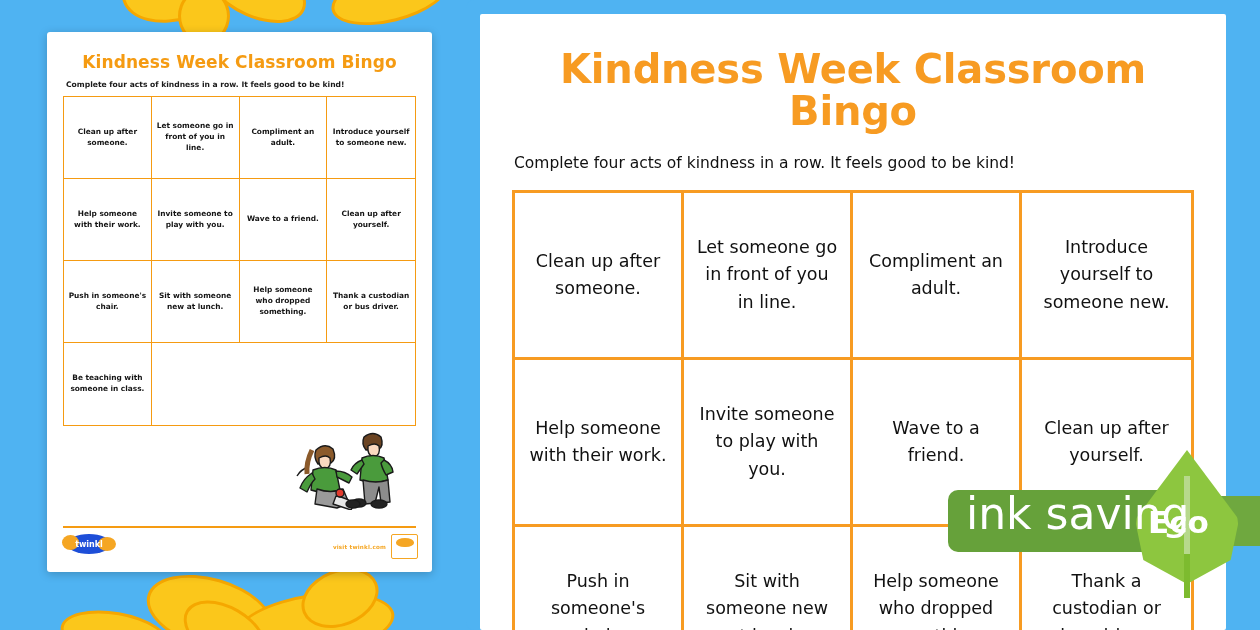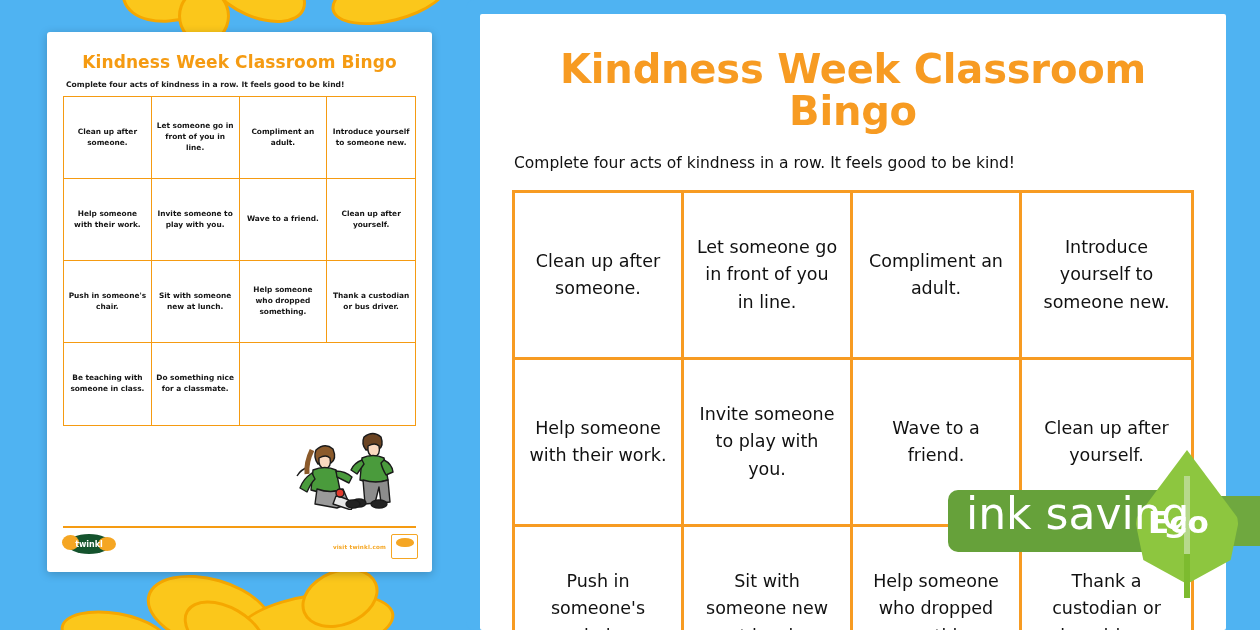--- a/index.html
+++ b/index.html
@@ -77,21 +77,21 @@
   .thumb-cell:nth-child(n+13) { border-bottom: none; }
 
   .thumb-art { position: absolute; right: 28px; bottom: 62px; width: 118px; height: 86px; }
   .thumb-footline {
     position: absolute; left: 16px; right: 16px; bottom: 44px;
     height: 1.6px; background: #F59B12;
   }
   .twinkl-logo {
     position: absolute; left: 20px; bottom: 18px;
     width: 44px; height: 20px;
-    background: #14532d;
+    background: #1d4ed8;
     border-radius: 50%;
     color: #fff; font-size: 8px; font-weight: bold;
     display: flex; align-items: center; justify-content: center;
   }
   .twinkl-logo::before, .twinkl-logo::after {
     content: ""; position: absolute; background: #F5A623; border-radius: 50%;
   }
   .twinkl-logo::before { width: 17px; height: 15px; left: -5px; top: 1px; }
   .twinkl-logo::after { width: 18px; height: 14px; right: -5px; top: 3px; }
   .twinkl-logo span { position: relative; z-index: 2; }
@@ -231,21 +231,20 @@
       <div class="thumb-cell">Introduce yourself to someone new.</div>
       <div class="thumb-cell">Help someone with their work.</div>
       <div class="thumb-cell">Invite someone to play with you.</div>
       <div class="thumb-cell">Wave to a friend.</div>
       <div class="thumb-cell">Clean up after yourself.</div>
       <div class="thumb-cell">Push in someone's chair.</div>
       <div class="thumb-cell">Sit with someone new at lunch.</div>
       <div class="thumb-cell">Help someone who dropped something.</div>
       <div class="thumb-cell">Thank a custodian or bus driver.</div>
       <div class="thumb-cell">Be teaching with someone in class.</div>
-      <div class="thumb-cell">Do something nice for a classmate.</div>
     </div>
 
   <svg class="thumb-art" viewBox="0 0 118 86">
     <g stroke="#1a1a1a" stroke-width="1.4" stroke-linejoin="round">
       <path d="M78 13 q9-7 17 0 q3 9-2 12 l-13 1 q-5-6-2-13z" fill="#6B4423"></path>
       <path d="M82 22 q7-4 11 0 q2 9-5 11 q-7-1-6-11z" fill="#FAD9C0"></path>
       <path d="M76 34 q11-5 22 0 l4 22 q-14 5-28 0z" fill="#4A9B3C"></path>
       <path d="M98 36 q8 4 9 12 l-7 3 q-4-7-5-12z" fill="#4A9B3C"></path>
       <path d="M76 36 q-8 3-11 10 l6 4 q5-7 7-10z" fill="#4A9B3C"></path>
       <path d="M77 56 q13 4 25 0 l2 22 -9 1 -2-16 -4 16 -10 1z" fill="#8C8C8C"></path>

